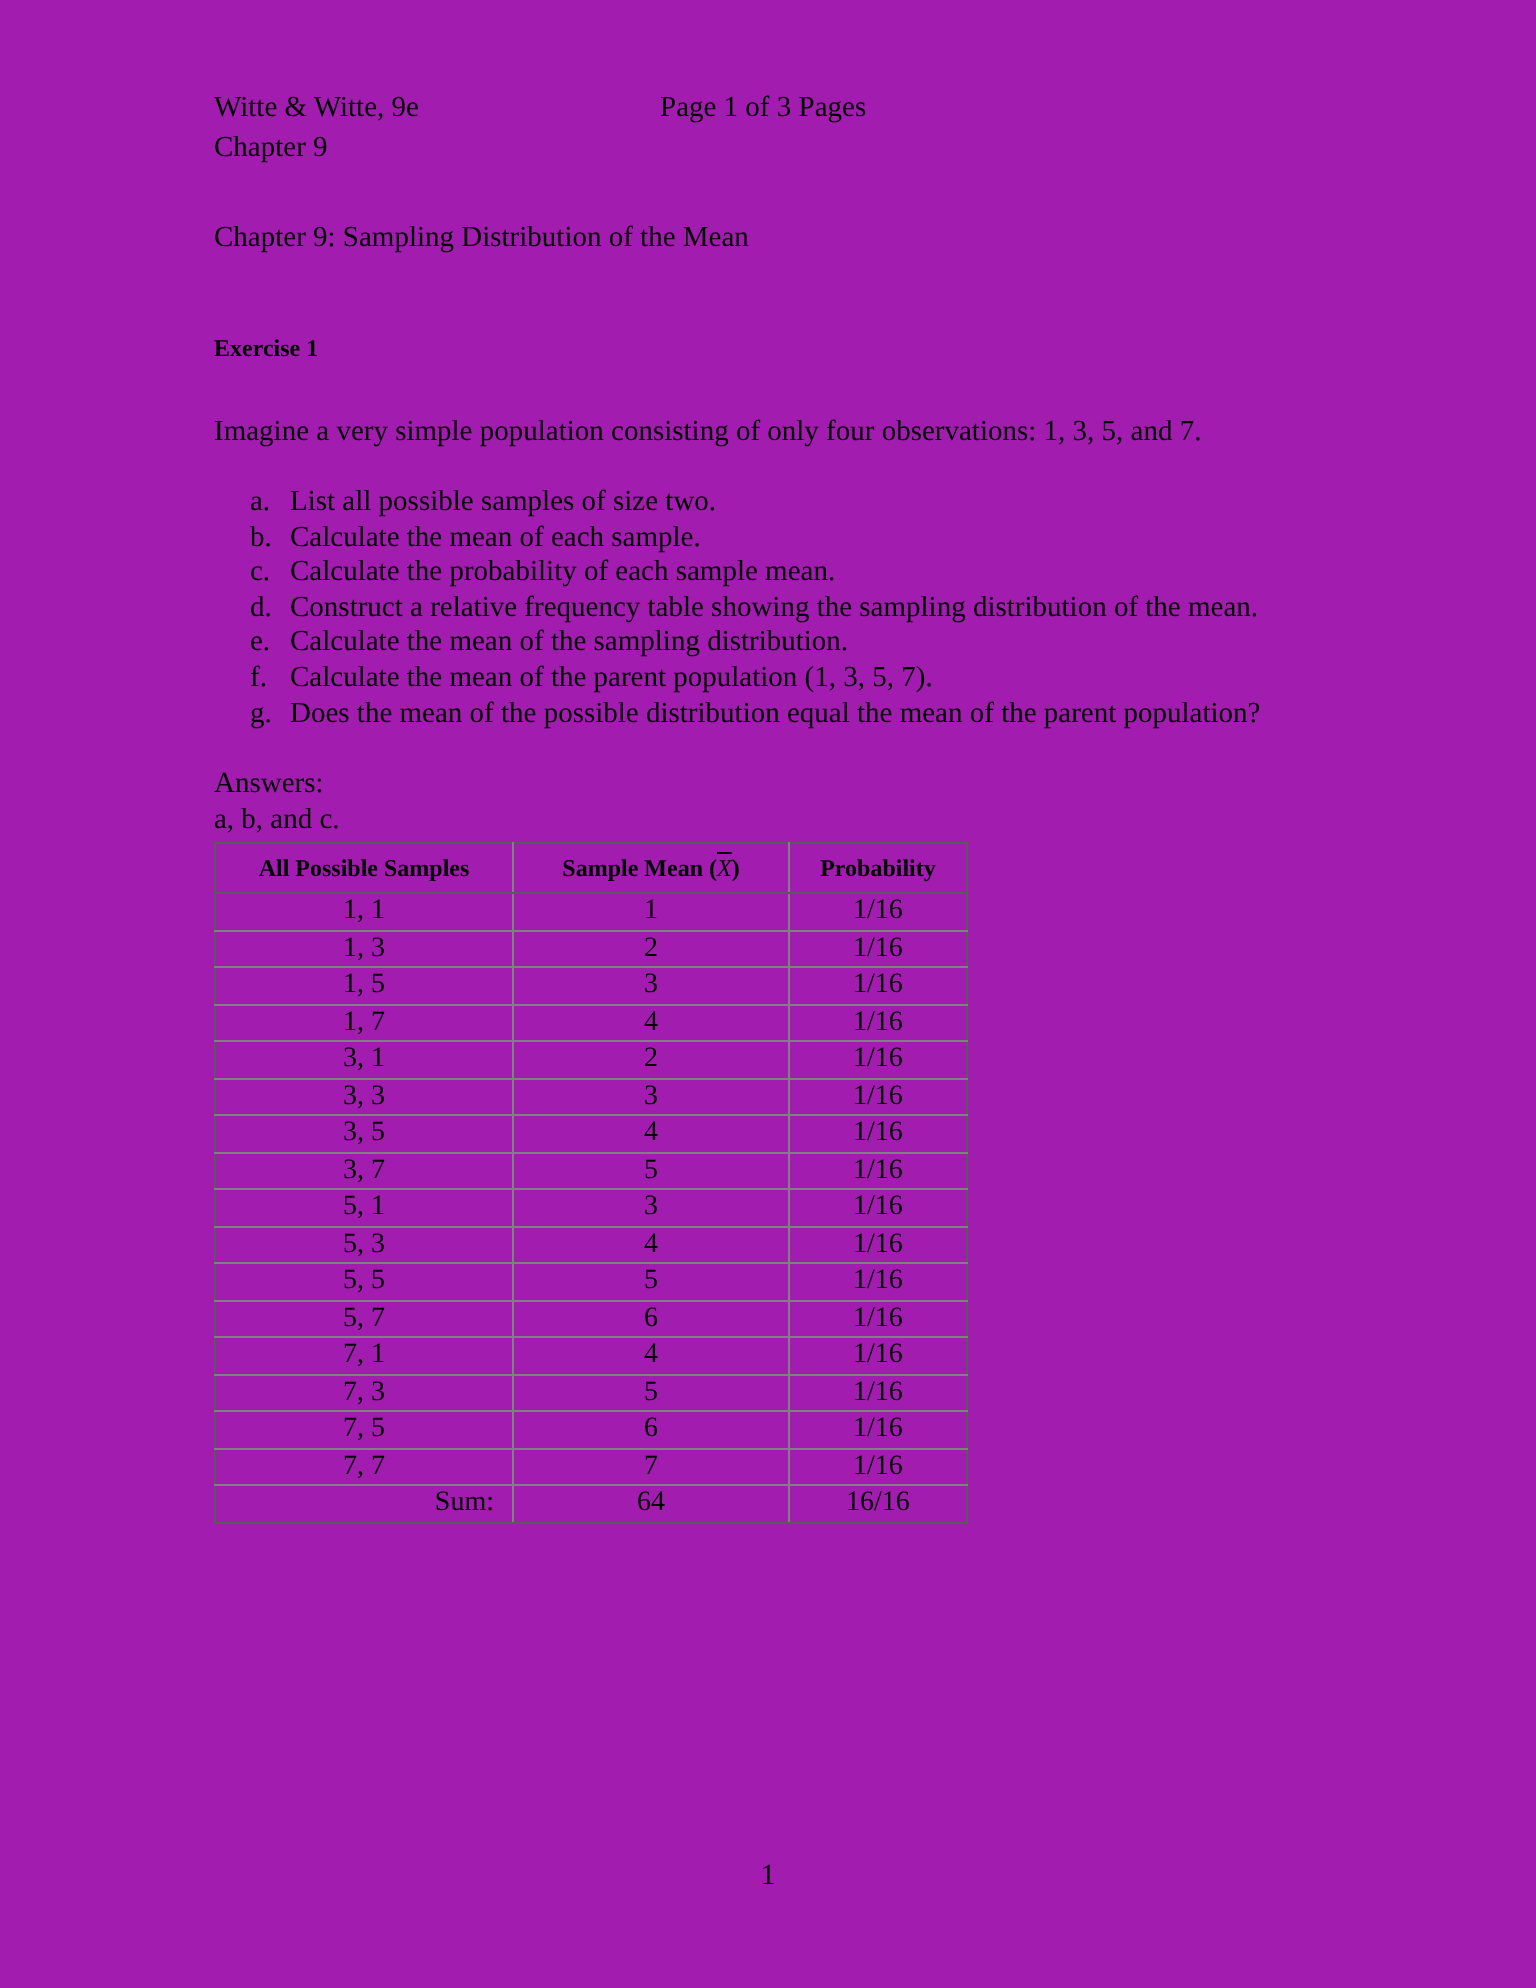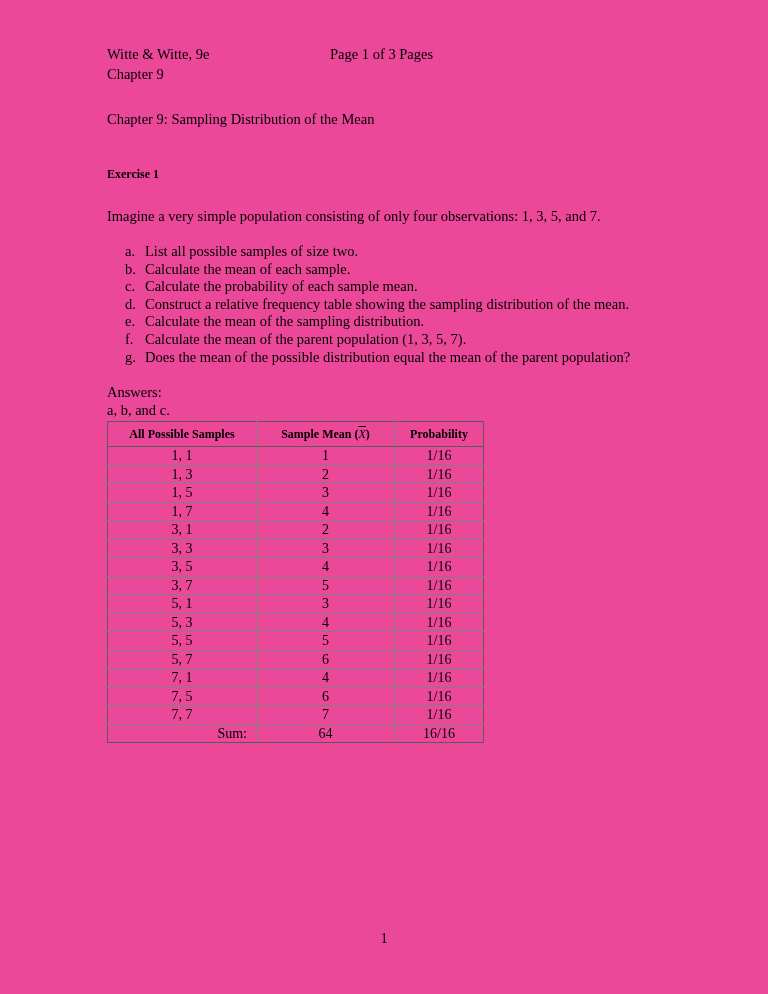--- a/index.html
+++ b/index.html
@@ -13,21 +13,21 @@
     position: relative;
     font-family: "Liberation Serif", "DejaVu Serif", serif;
     color: #000000;
     overflow: hidden;
   }
   .page {
     position: absolute;
     left: 0; top: 0;
     width: 768px;
     height: 994px;
-    background: #ec4899;
+    background: #a21caf;
   }
   .content {
     position: absolute;
     left: 107px;
     top: 44px;
     width: 560px;
   }
 
   
   .runhead {
@@ -282,20 +282,25 @@
           <td class="c-samples">5, 7</td>
           <td>6</td>
           <td class="c-prob">1/16</td>
         </tr>
         <tr>
           <td class="c-samples">7, 1</td>
           <td>4</td>
           <td class="c-prob">1/16</td>
         </tr>
         <tr>
+          <td class="c-samples">7, 3</td>
+          <td>5</td>
+          <td class="c-prob">1/16</td>
+        </tr>
+        <tr>
           <td class="c-samples">7, 5</td>
           <td>6</td>
           <td class="c-prob">1/16</td>
         </tr>
         <tr>
           <td class="c-samples">7, 7</td>
           <td>7</td>
           <td class="c-prob">1/16</td>
         </tr>
         <tr class="sum-row">

